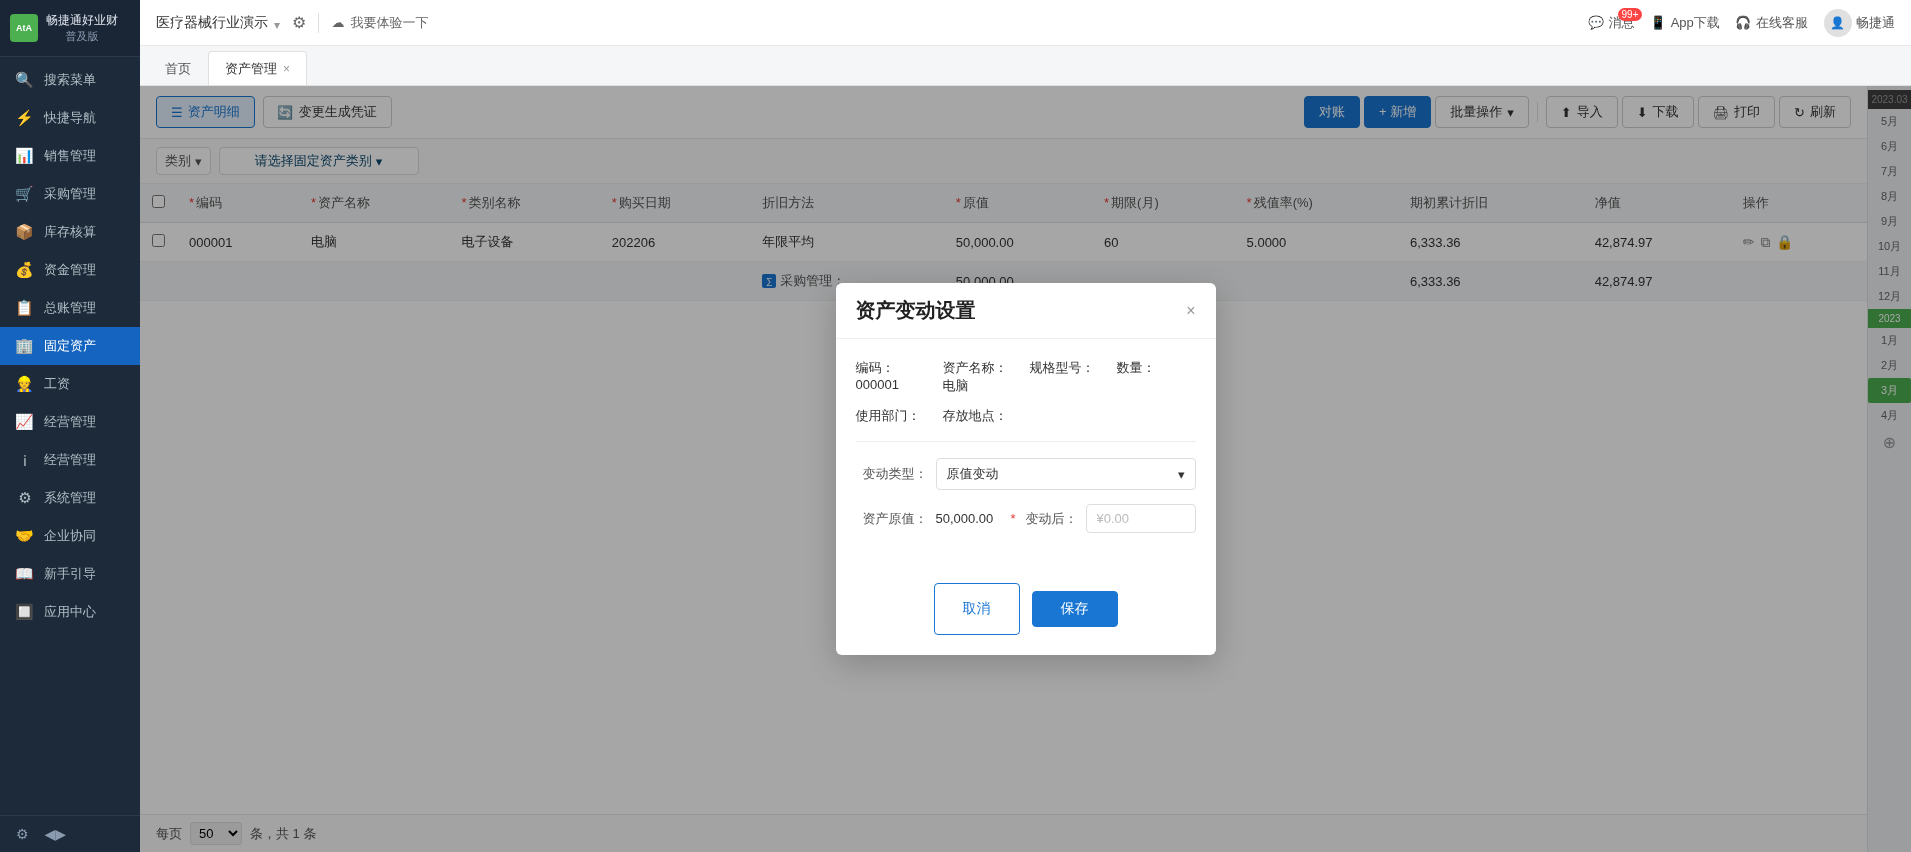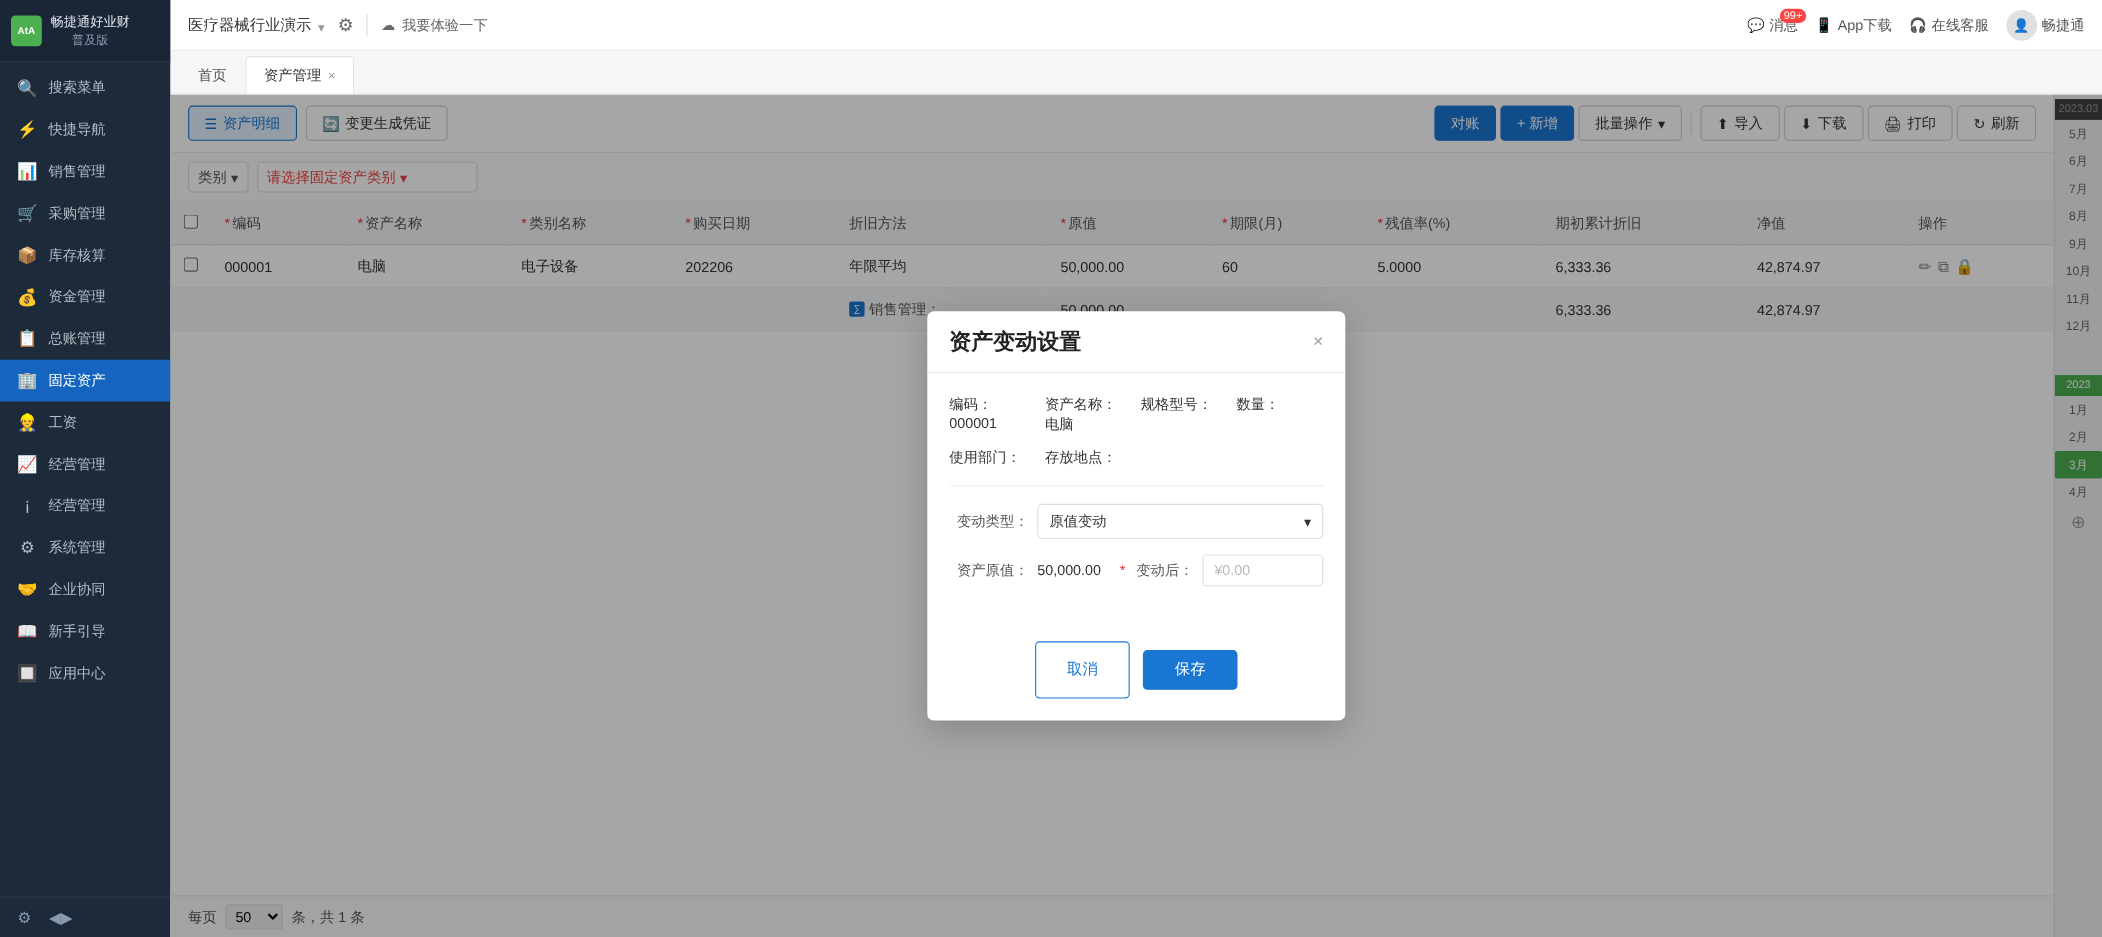--- a/index.html
+++ b/index.html
@@ -2,21 +2,21 @@
 <html><head>
   <meta charset="utf-8">
   <style>
     * { box-sizing: border-box; margin: 0; padding: 0; }
     body { font-family: 'Microsoft YaHei', Arial, sans-serif; font-size: 13px; background: #f0f2f5; color: #333; overflow: hidden; }
 
     
     .app-container { display: flex; height: 852px; width: 1911px; }
 
     
-    .sidebar { width: 155px; background: #1d2a3a; color: #c8d0dc; display: flex; flex-direction: column; height: 100%; flex-shrink: 0; }
+    .sidebar { width: 140px; background: #1d2a3a; color: #c8d0dc; display: flex; flex-direction: column; height: 100%; flex-shrink: 0; }
     .sidebar-header { padding: 12px 10px; background: #1a2535; display: flex; align-items: center; gap: 8px; border-bottom: 1px solid #2a3a4a; }
     .sidebar-logo-icon { width: 28px; height: 28px; background: #4caf50; border-radius: 4px; display: flex; align-items: center; justify-content: center; color: white; font-size: 12px; font-weight: bold; flex-shrink: 0; }
     .sidebar-logo-text { font-size: 12px; color: #e0e6ef; line-height: 1.4; }
     .sidebar-logo-sub { font-size: 11px; color: #8a9bb0; text-align: center; }
     .sidebar-nav { flex: 1; overflow-y: auto; padding: 4px 0; }
     .sidebar-nav::-webkit-scrollbar { width: 4px; }
     .sidebar-nav::-webkit-scrollbar-thumb { background: #3a4a5a; }
     .sidebar-item { display: flex; align-items: center; gap: 10px; padding: 10px 16px; cursor: pointer; color: #b0bec5; transition: all 0.2s; }
     .sidebar-item.active { background: #1565c0; color: #fff; }
     .sidebar-item-icon { width: 18px; height: 18px; display: flex; align-items: center; justify-content: center; font-size: 15px; flex-shrink: 0; }
@@ -279,21 +279,21 @@
               <span>刷新</span>
             </button>
           </div>
         </div>
 
         <div class="filter-bar">
           <div class="filter-select">
             <span>类别</span>
             <span>▾</span>
           </div>
-          <div class="filter-select" style="min-width:200px; color:#ef4444;">
+          <div class="filter-select" style="min-width:200px; color:#0c4a6e;justify-content:center;">
             <span>请选择固定资产类别</span>
             <span>▾</span>
           </div>
         </div>
 
         <div class="table-container">
           <table>
             <thead>
               <tr>
                 <th class="checkbox-col"><input type="checkbox" style=""></th>
@@ -333,21 +333,21 @@
               </tr>
               <tr class="subtotal-row">
                 <td></td>
                 <td></td>
                 <td></td>
                 <td></td>
                 <td></td>
                 <td>
                   <div class="subtotal-label">
                     <span class="subtotal-icon">∑</span>
-                    <span>销售管理：</span>
+                    <span>采购管理：</span>
                   </div>
                 </td>
                 <td>50,000.00</td>
                 <td></td>
                 <td></td>
                 <td>6,333.36</td>
                 <td>42,874.97</td>
                 <td></td>
               </tr>
             </tbody>
@@ -367,21 +367,21 @@
       <div class="calendar-strip">
         <div class="cal-year">2023.03</div>
         <div class="cal-month">5月</div>
         <div class="cal-month">6月</div>
         <div class="cal-month">7月</div>
         <div class="cal-month">8月</div>
         <div class="cal-month">9月</div>
         <div class="cal-month">10月</div>
         <div class="cal-month">11月</div>
         <div class="cal-month">12月</div>
-        <div class="cal-year" style="background:#4caf50;color:#fff;margin-top:32px;">2023</div>
+        <div class="cal-year" style="background:#4caf50;color:#fff;">2023</div>
         <div class="cal-month">1月</div>
         <div class="cal-month">2月</div>
         <div class="cal-month current highlighted">3月</div>
         <div class="cal-month">4月</div>
         <div class="cal-month" style="font-size:16px;color:#999;">⊕</div>
       </div>
 
       <div class="overlay">
         <div class="dialog">
           <div class="dialog-header">

